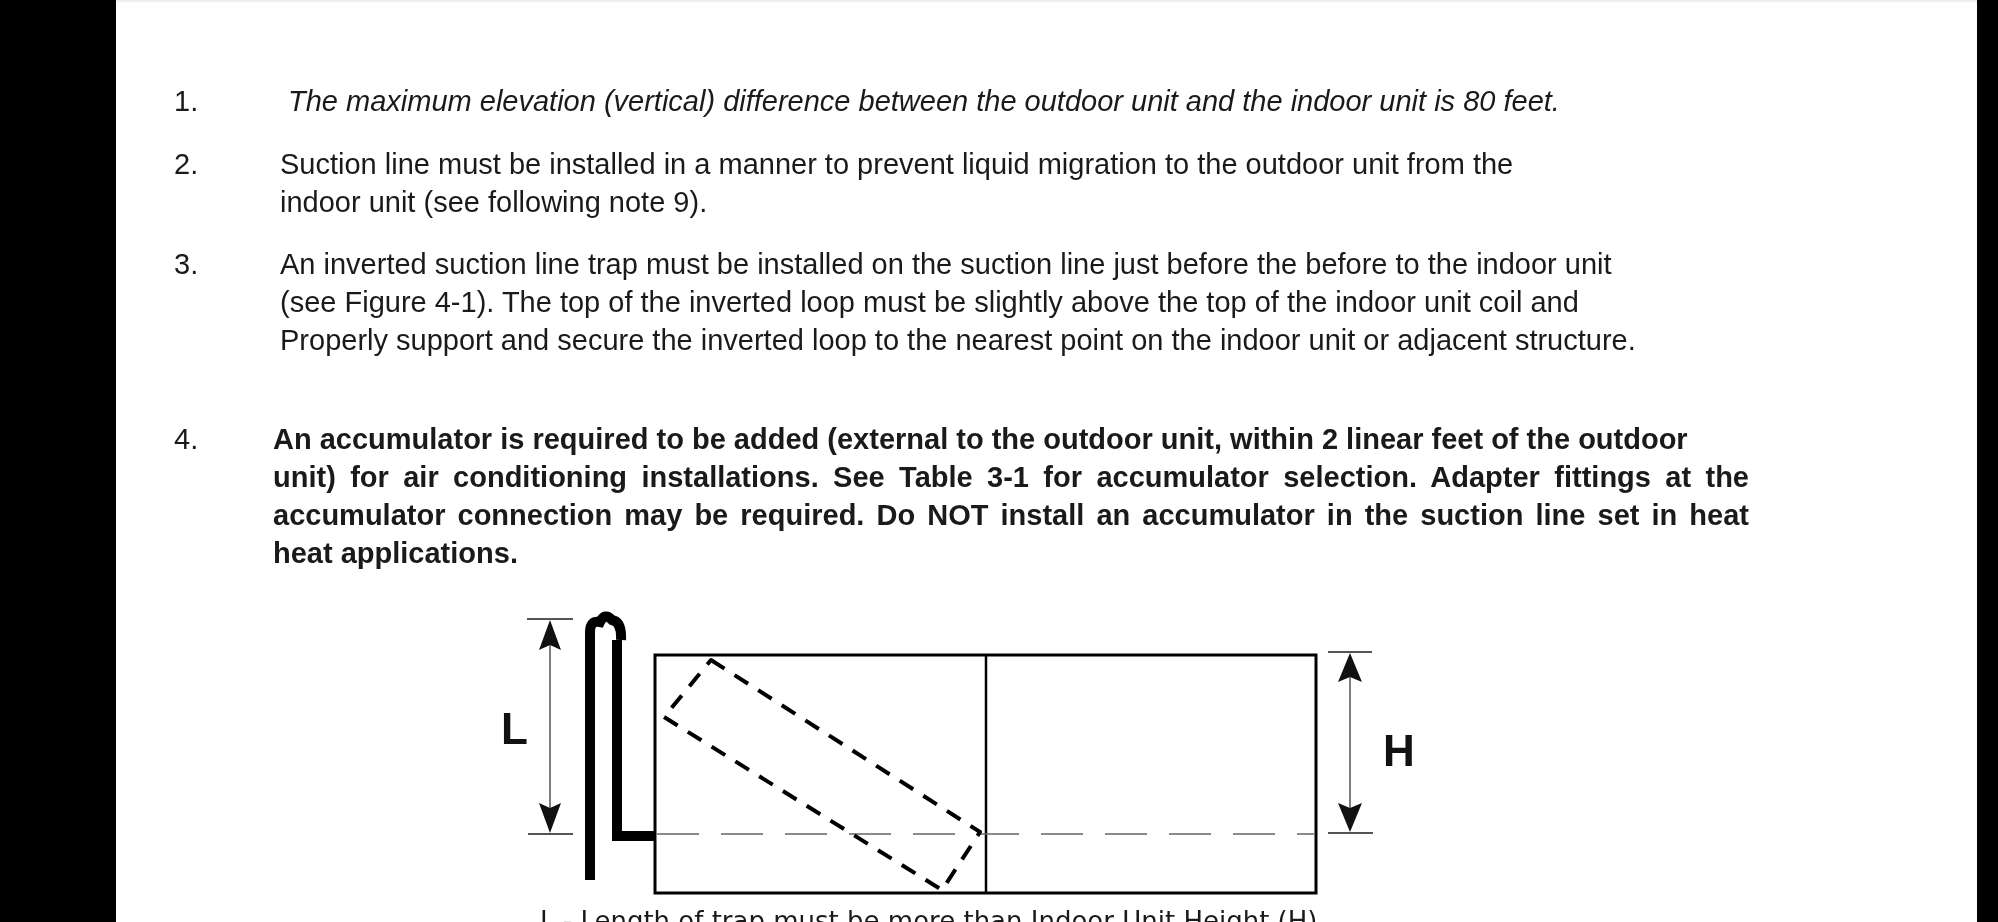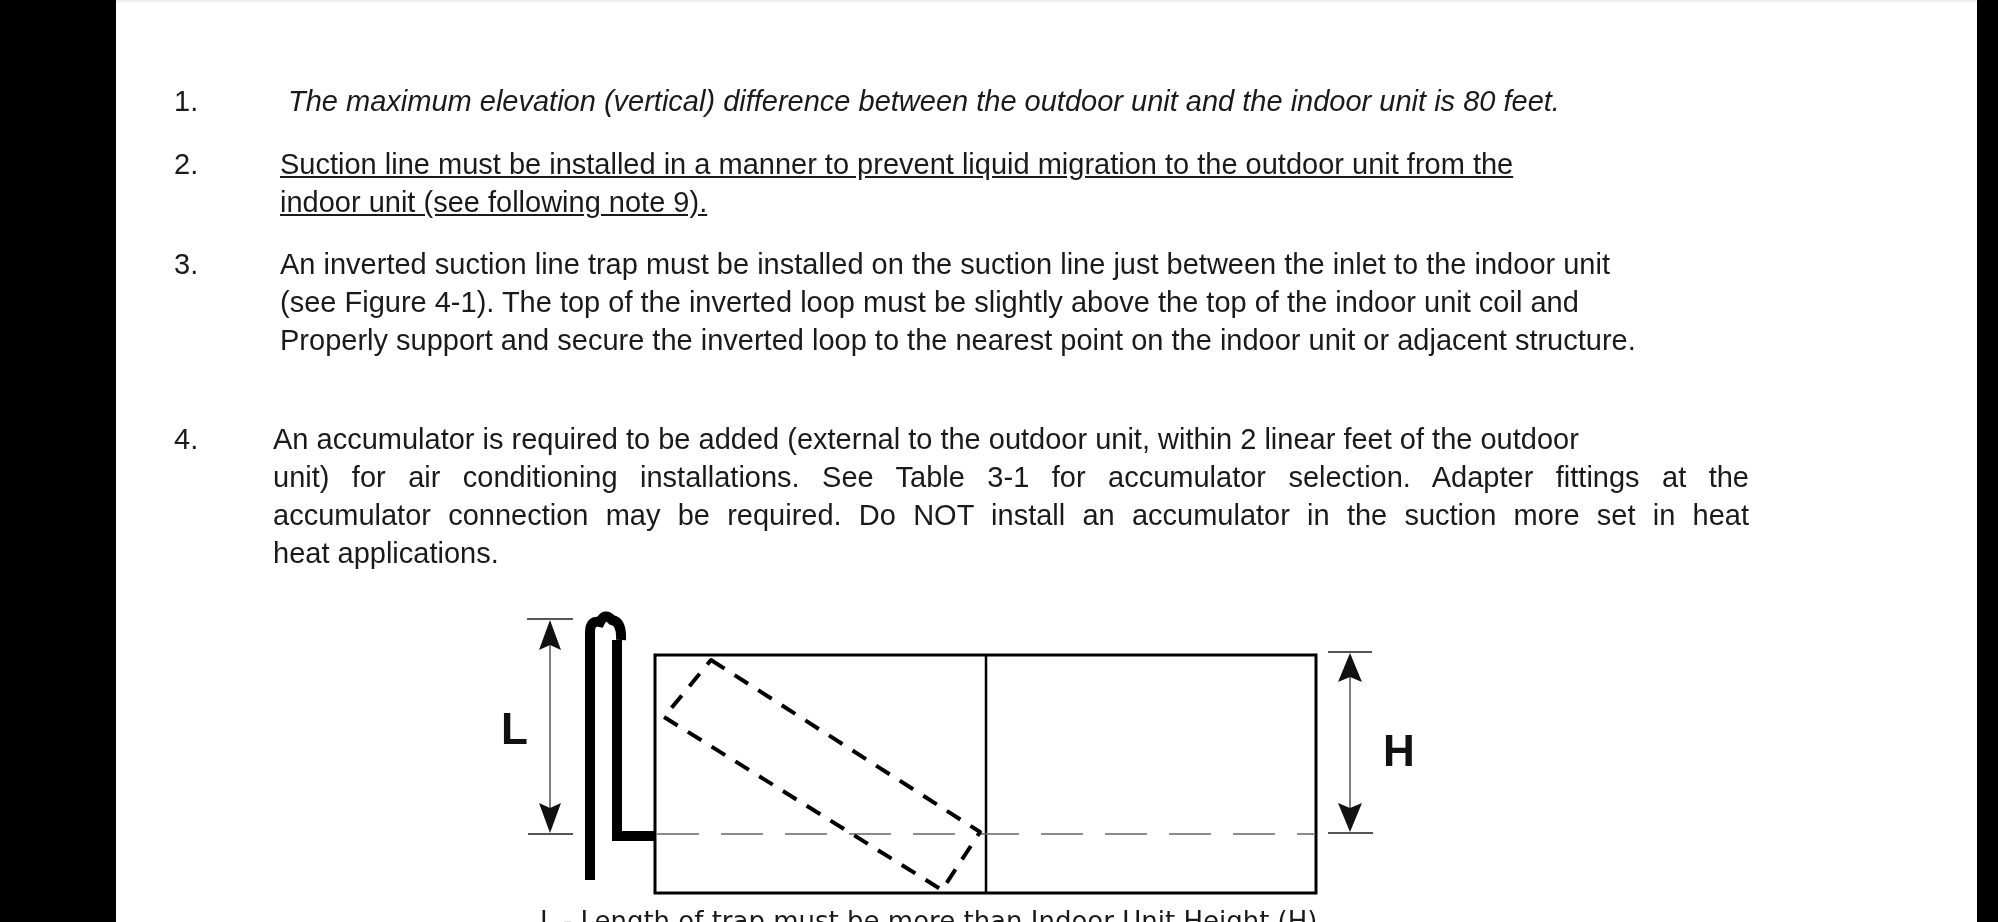--- a/index.html
+++ b/index.html
@@ -33,41 +33,41 @@
 
   <div class="item" style="top:82px; left:0;">
     <span class="num">1.</span>
     <span class="txt" style="left:172px;font-style:italic;">
       <span class="line">The maximum elevation (vertical) difference between the outdoor unit and the indoor unit is 80 feet.</span>
     </span>
   </div>
 
   <div class="item" style="top:145px; left:0;">
     <span class="num">2.</span>
-    <span class="txt" style="left:164px;text-decoration:underline;">
+    <span class="txt" style="left:164px;">
       <span class="line">Suction line must be installed in a manner to prevent liquid migration to the outdoor unit from the</span>
       <span class="line">indoor unit (see following note 9).</span>
     </span>
   </div>
 
   <div class="item" style="top:245px; left:0;">
     <span class="num">3.</span>
     <span class="txt" style="left:164px;">
-      <span class="line">An inverted suction line trap must be installed on the suction line just between the inlet to the indoor unit</span>
+      <span class="line">An inverted suction line trap must be installed on the suction line just before the before to the indoor unit</span>
       <span class="line">(see Figure 4-1). The top of the inverted loop must be slightly above the top of the indoor unit coil and</span>
       <span class="line">Properly support and secure the inverted loop to the nearest point on the indoor unit or adjacent structure.</span>
     </span>
   </div>
 
   <div class="item" style="top:420px; left:0;">
     <span class="num">4.</span>
-    <span class="txt justify" style="left:157px;">
+    <span class="txt justify" style="left:157px;font-weight:bold;">
       <span class="line" style="text-align-last:left;">An accumulator is required to be added (external to the outdoor unit, within 2 linear feet of the outdoor</span>
       <span class="line">unit) for air conditioning installations. See Table 3-1 for accumulator selection. Adapter fittings at the</span>
-      <span class="line">accumulator connection may be required. Do NOT install an accumulator in the suction more set in heat</span>
+      <span class="line">accumulator connection may be required. Do NOT install an accumulator in the suction line set in heat</span>
       <span class="line last">heat applications.</span>
     </span>
   </div>
 
   <svg class="fig" width="1861" height="922">
     <defs>
       <marker id="arrUp" markerWidth="20" markerHeight="30" refX="10" refY="0" orient="auto-start-reverse" markerUnits="userSpaceOnUse">
       </marker>
     </defs>
     <g transform="translate(-116,0)">

